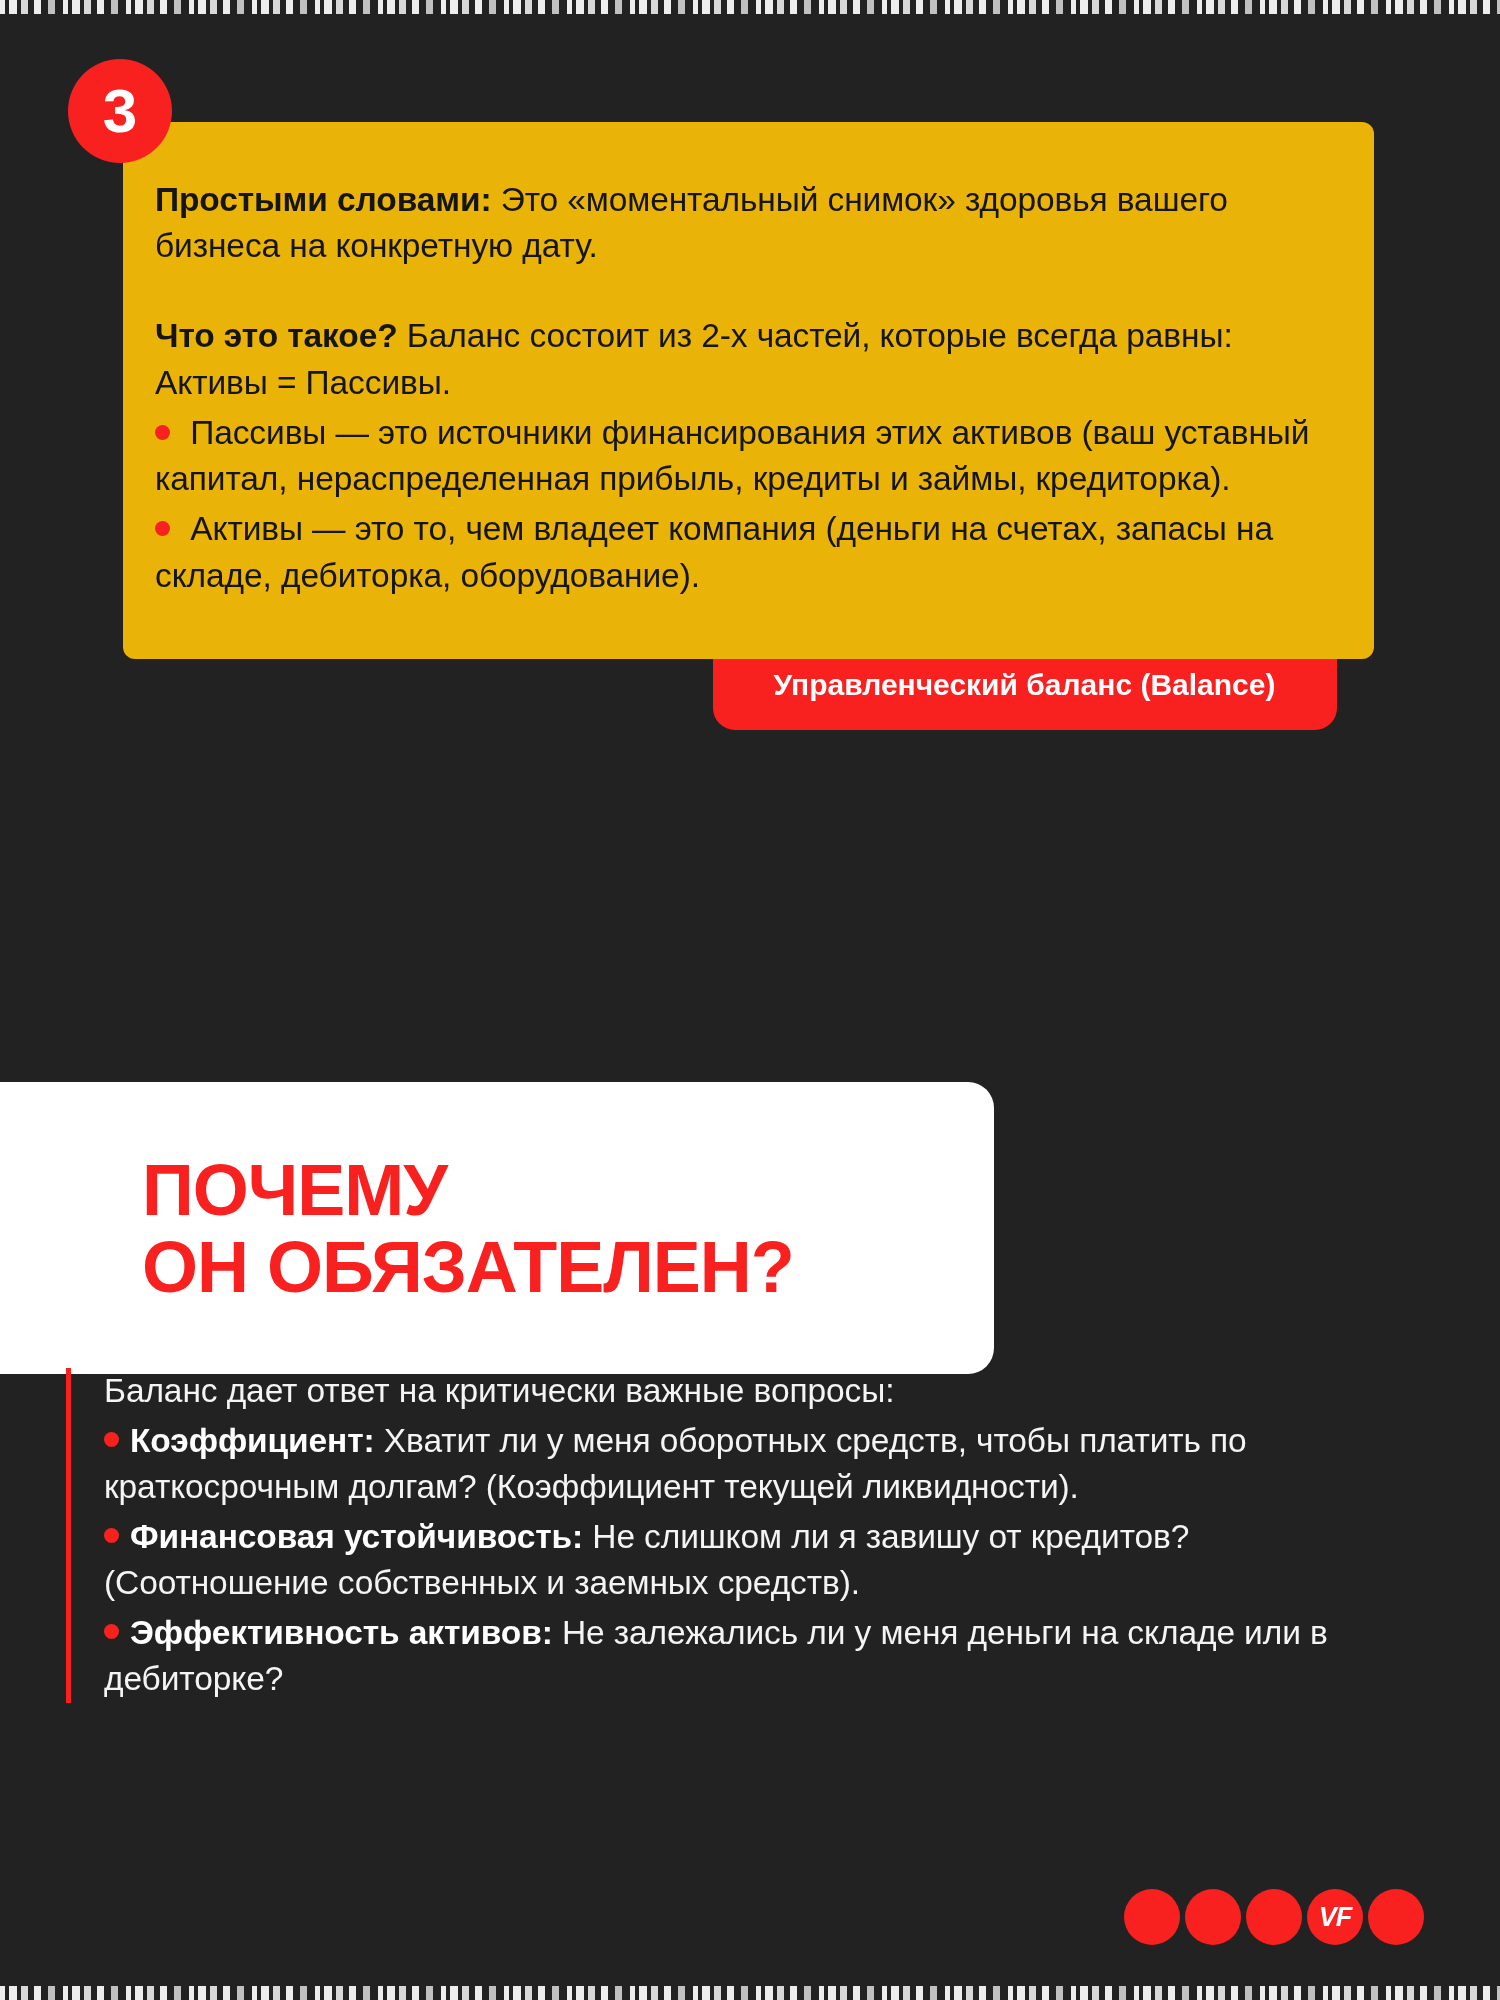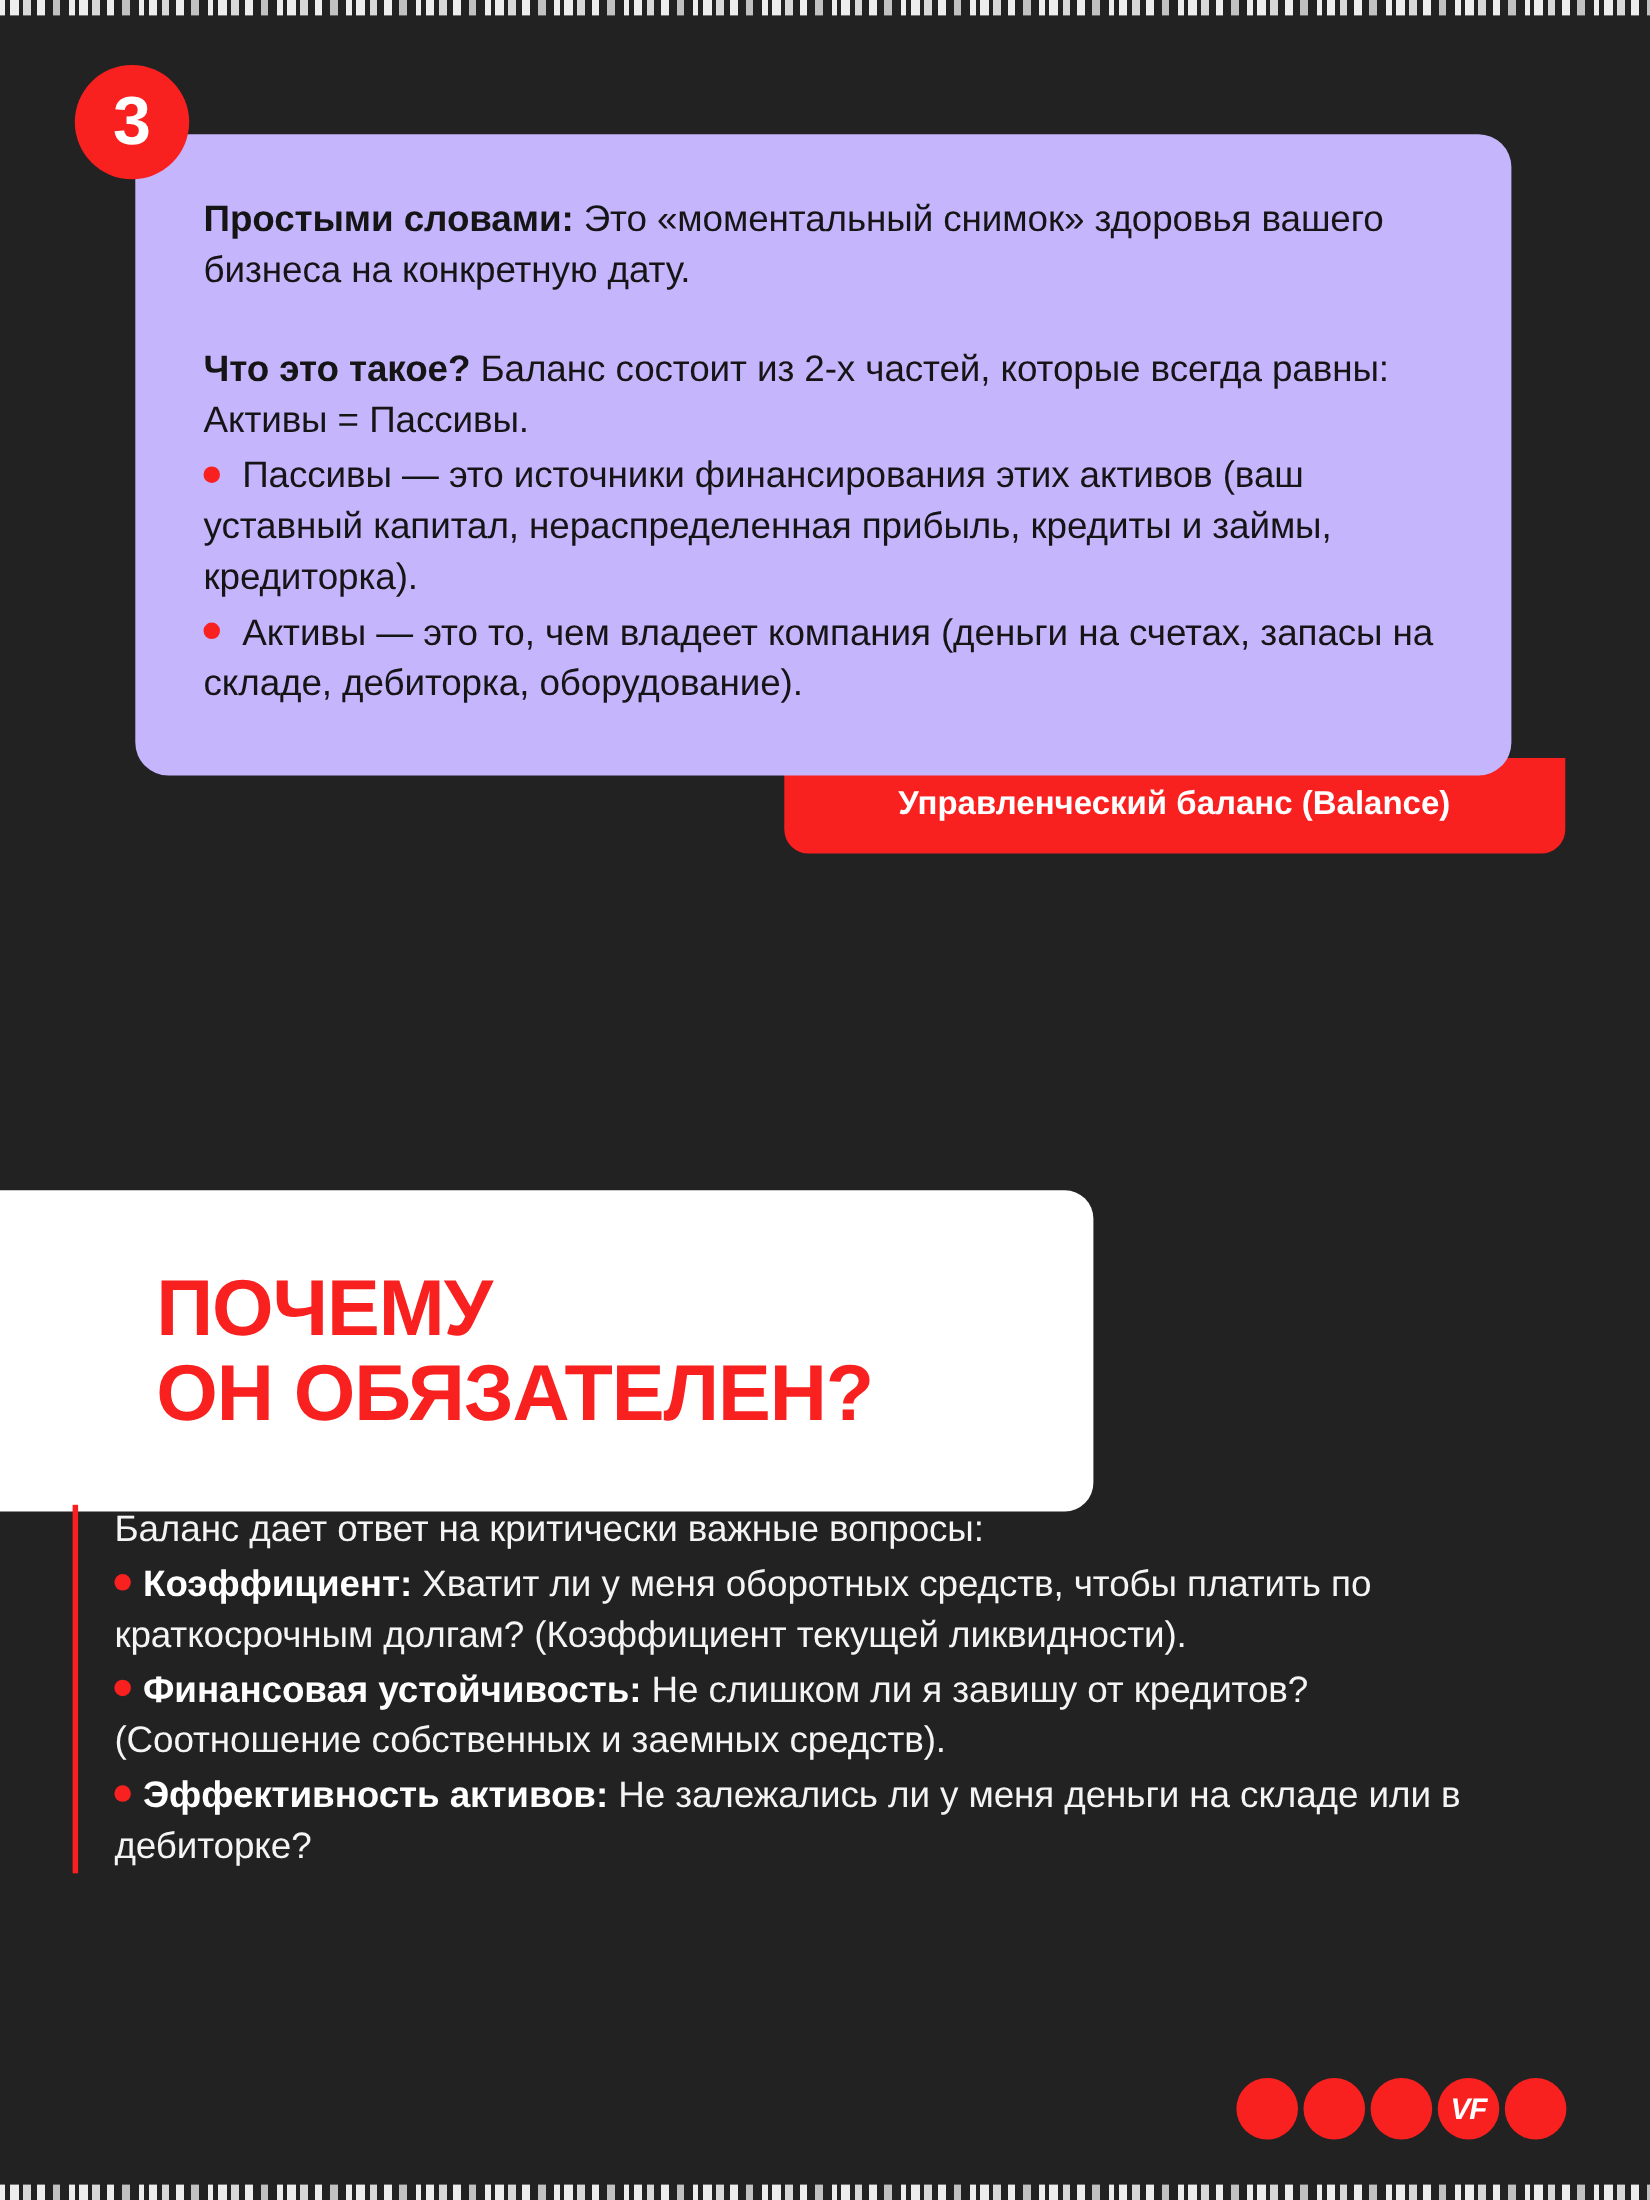--- a/index.html
+++ b/index.html
@@ -64,23 +64,23 @@
     font-weight: bold;
     display: flex;
     align-items: center;
     justify-content: center;
     line-height: 1;
     z-index: 6;
   }
 
   .card {
     position: relative;
-    background: #c4b5fd;
-    border-radius: 30px;
-    padding: 55px 62px 60px 62px;
+    background: #eab308;
+    border-radius: 12px;
+    padding: 55px 62px 60px 32px;
     z-index: 4;
   }
 
   .card p {
     margin: 0;
     color: #151515;
     font-size: 33.5px;
     line-height: 1.38;
     letter-spacing: -0.1px;
   }
@@ -99,21 +99,21 @@
     position: relative;
     top: -3px;
     margin-right: 11px;
   }
 
   .tab {
     position: absolute;
     left: 590px;
     top: 100%;
     margin-top: -16px;
-    width: 710px;
+    width: 624px;
     background: #F92020;
     border-radius: 0 0 22px 22px;
     color: #ffffff;
     font-size: 30px;
     font-weight: bold;
     text-align: center;
     padding: 25px 11px 28px 10px;
     z-index: 3;
   }
 

